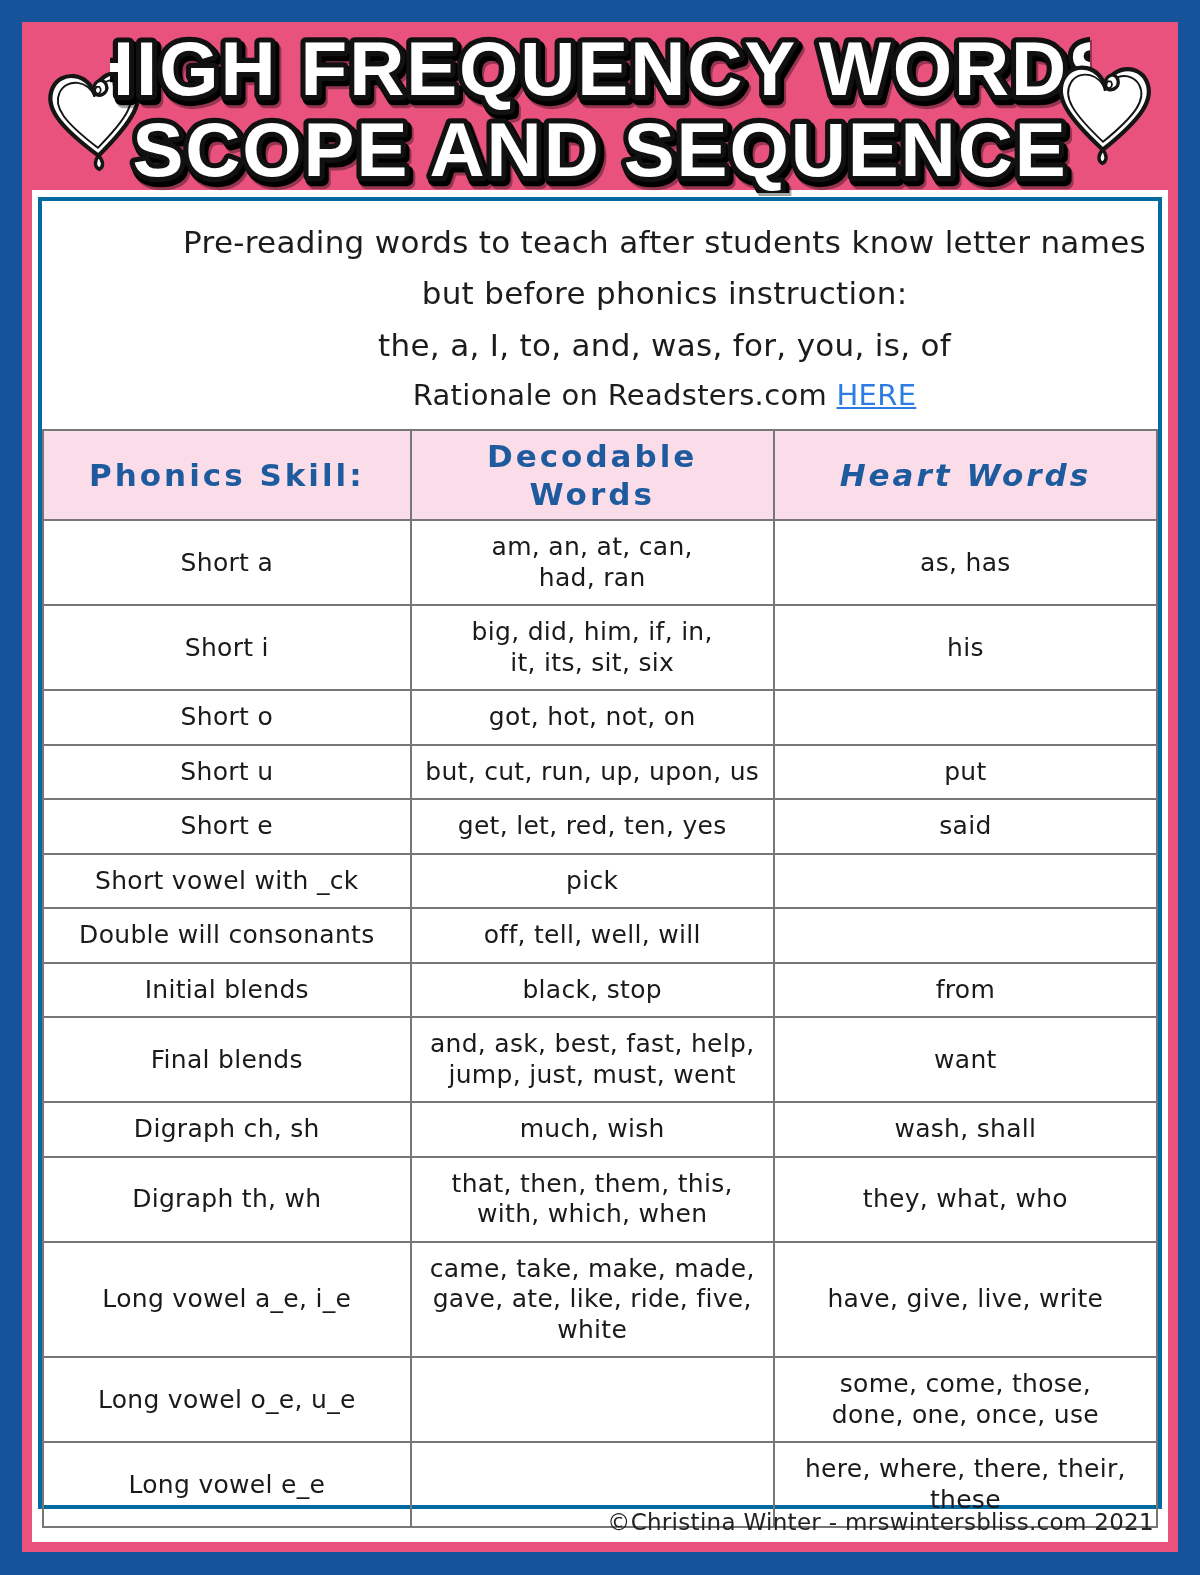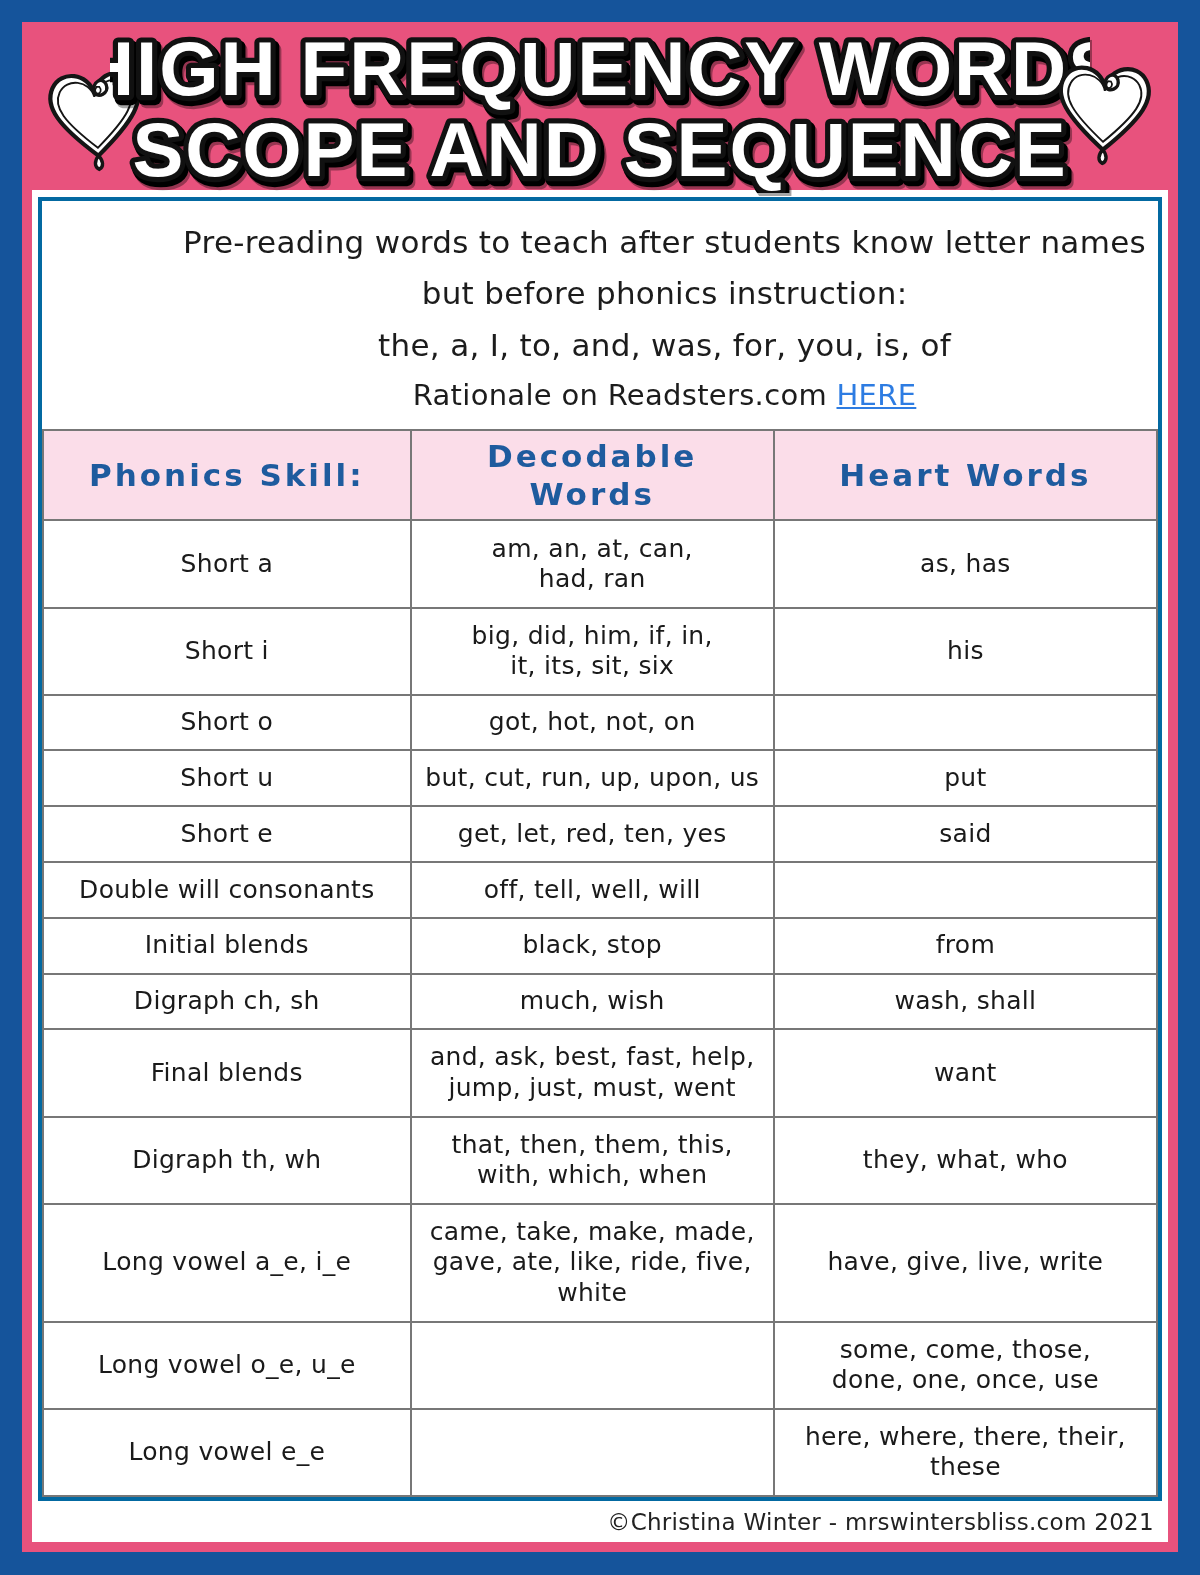--- a/index.html
+++ b/index.html
@@ -53,24 +53,24 @@
   .seq-table thead th{
     background:#fbdde9;color:#1e5b9e;font-weight:bold;
     font-size:31px;letter-spacing:3px;height:86px;line-height:1.25;
   }
   .seq-table td{
     font-size:25px;color:#1a1a1a;line-height:1.22;
     padding:11px 6px;letter-spacing:0.3px;
   }
   .col-skill{width:33%;}
   .col-dec{width:32.6%;}
-  .col-heart{width:34.4%;}
+  .col-heart{width:34.4%;font-style:italic;}
   
   .footer{flex:0 0 auto;height:33px;text-align:right;
-    font-size:23px;color:#222;padding:8px 8px 0;letter-spacing:0.3px;}
+    font-size:23px;color:#222;padding:0 8px 0;letter-spacing:0.3px;}
   
   .heart path{stroke:#151515;fill:#fff;}
 </style>
 </head>
 <body>
 
 <div class="page">
   <div class="pink-panel">
 
     <div class="header-band">
@@ -143,39 +143,44 @@
                 <td>Short u</td>
                 <td>but, cut, run, up, upon, us</td>
                 <td>put</td>
               </tr>
               <tr>
                 <td>Short e</td>
                 <td>get, let, red, ten, yes</td>
                 <td>said</td>
               </tr>
               <tr>
+                <td>Short vowel with _ck</td>
+                <td>pick</td>
+                <td></td>
+              </tr>
+              <tr>
                 <td>Double will consonants</td>
                 <td>off, tell, well, will</td>
                 <td></td>
               </tr>
               <tr>
                 <td>Initial blends</td>
                 <td>black, stop</td>
                 <td>from</td>
-              </tr>
-              <tr>
-                <td>Digraph ch, sh</td>
-                <td>much, wish</td>
-                <td>wash, shall</td>
               </tr>
               <tr>
                 <td>Final blends</td>
                 <td>and, ask, best, fast, help,
 jump, just, must, went</td>
                 <td>want</td>
+              </tr>
+              <tr>
+                <td>Digraph ch, sh</td>
+                <td>much, wish</td>
+                <td>wash, shall</td>
               </tr>
               <tr>
                 <td>Digraph th, wh</td>
                 <td>that, then, them, this,
 with, which, when</td>
                 <td>they, what, who</td>
               </tr>
               <tr>
                 <td>Long vowel a_e, i_e</td>
                 <td>came, take, make, made,

